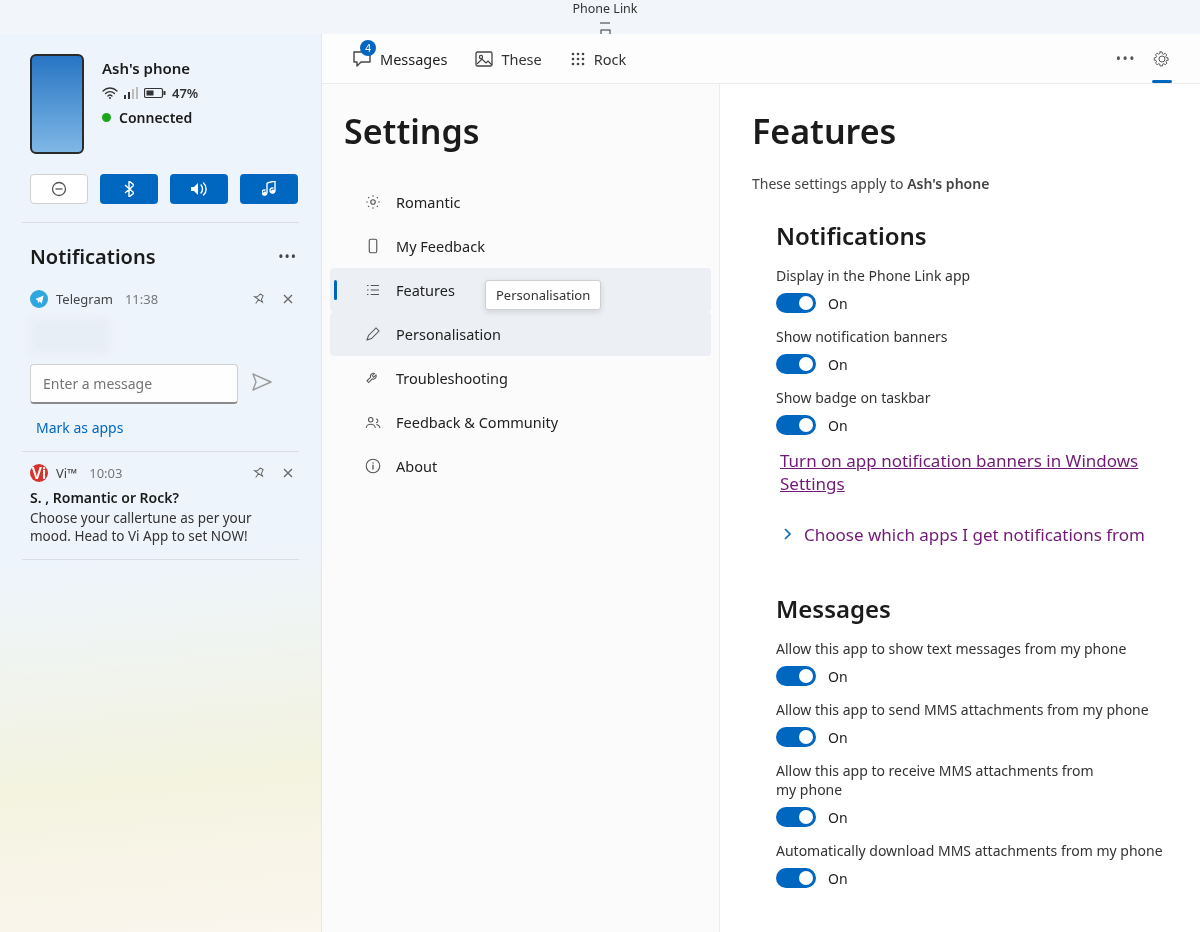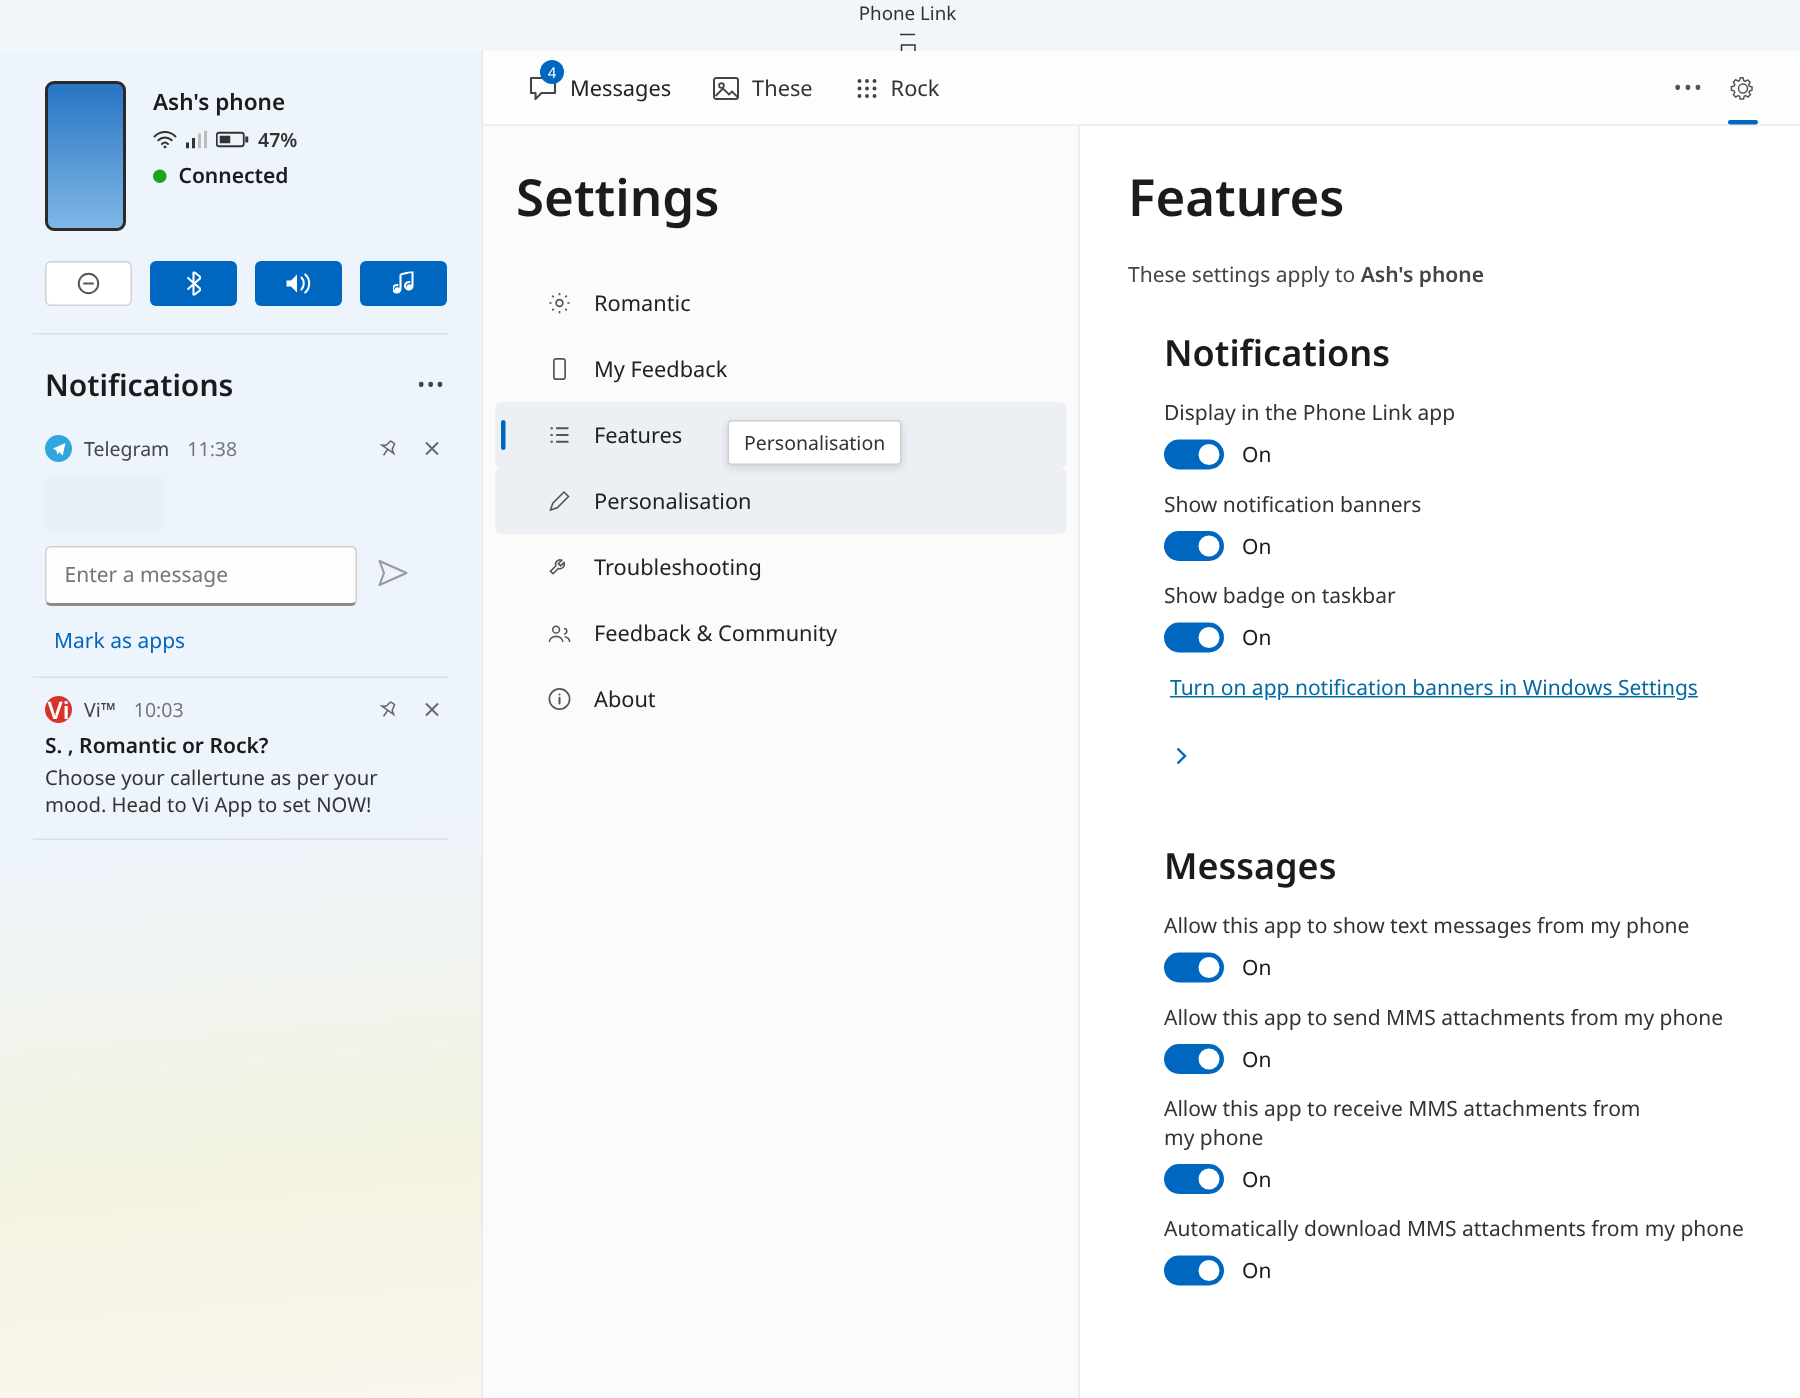--- a/index.html
+++ b/index.html
@@ -80,21 +80,21 @@
   .features-pane h1 { margin:0 0 20px; font-size:34px; font-weight:600; }
   .applies { font-size:14px; color:#444; margin-bottom:26px; }
   .applies b { font-weight:600; }
   .features-pane h2 { margin:0 0 14px; font-size:24px; font-weight:600; }
   .opt { margin-bottom:8px; }
   .opt .lbl { font-size:14px; color:#333; margin-bottom:8px; }
   .toggle-row { display:flex; align-items:center; gap:12px; margin-bottom:14px; }
   .toggle { width:40px; height:20px; border-radius:10px; background:#0067c0; position:relative; cursor:pointer; }
   .toggle::after { content:""; position:absolute; right:3px; top:3px; width:14px; height:14px; border-radius:50%; background:#fff; }
   .toggle + span { font-size:14px; }
-  .link { color:#0369a1; font-size:14px; cursor:pointer; }
+  .link { color:#701a75; font-size:17px; cursor:pointer; }
   .link.underline { text-decoration:underline; }
   .link-row { display:flex; align-items:center; gap:12px; margin:14px 0 28px 6px; }
   .chev { color:#0067c0; }
   .sect-gap { height:18px; }
 </style>
 </head>
 <body>
 
 <div class="titlebar">
   <svg class="app-icon" viewBox="0 0 24 24">
@@ -372,20 +372,21 @@
             </div>
           </div>
 
           <div class="link-row" style="margin-left:4px;">
             <span class="link underline">Turn on app notification banners in Windows Settings</span>
           </div>
           <div class="link-row">
             <span class="chev"><svg width="10" height="12" viewBox="0 0 10 12">
                   <path d="M3 1l5 5-5 5" fill="none" stroke="#0067c0" stroke-width="1.6"></path>
                 </svg></span>
+            <span class="link">Choose which apps I get notifications from</span>
           </div>
 
           <div class="sect-gap"></div>
           <h2>Messages</h2>
 
           <div class="opt">
             <div class="lbl">Allow this app to show text messages from my phone</div>
             <div class="toggle-row">
               <div class="toggle"></div>
               <span>On</span>

